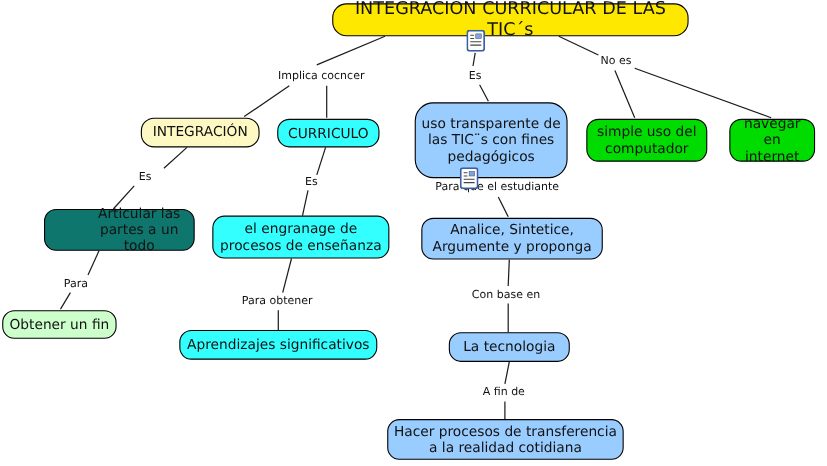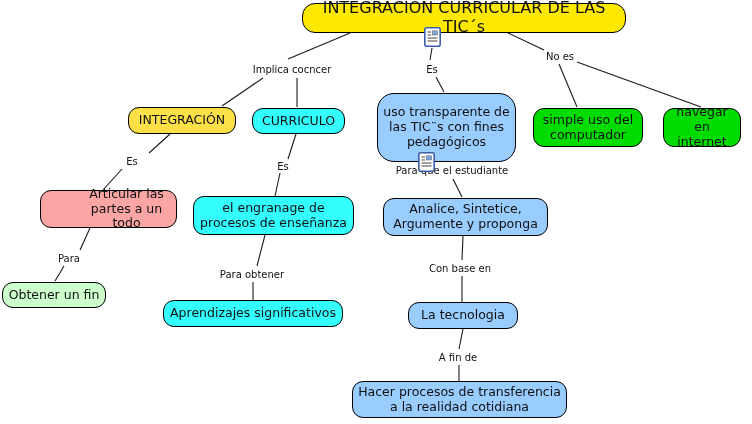--- a/index.html
+++ b/index.html
@@ -86,31 +86,31 @@
       <line x1="253" y1="282" x2="253" y2="300"></line>
       <line x1="463" y1="236" x2="462" y2="260"></line>
       <line x1="462" y1="276" x2="462" y2="302"></line>
       <line x1="463" y1="329" x2="459" y2="349"></line>
       <line x1="459" y1="365" x2="459" y2="381"></line>
     </g>
   </svg>
 
   <div class="node n-title" style="background-color: rgb(255, 232, 0);">INTEGRACIÓN CURRICULAR DE LAS TIC´s</div>
 
-  <div class="node n-integracion" style="background-color: #fde047;">INTEGRACIÓN</div>
+  <div class="node n-integracion" style="background-color: #fef9c3; border-radius: 12px;">INTEGRACIÓN</div>
 
   <div class="node n-curriculo" style="background-color: rgb(51, 255, 255);">CURRICULO</div>
 
   <div class="node n-uso" style="background-color: rgb(153, 204, 255);">uso transparente de las TIC¨s con fines pedagógicos</div>
 
   <div class="node n-simple" style="background-color: rgb(0, 220, 0);">simple uso del computador</div>
 
   <div class="node n-navegar" style="background-color: rgb(0, 220, 0);">navegar en internet</div>
 
-  <div class="node n-articular" style="background-color: #fca5a5; padding-left: 41px;">Articular las partes a un todo</div>
+  <div class="node n-articular" style="background-color: #0f766e; padding-left: 41px;">Articular las partes a un todo</div>
 
   <div class="node n-engranage" style="background-color: rgb(51, 255, 255);">el engranage de procesos de enseñanza</div>
 
   <div class="node n-analice" style="background-color: rgb(153, 204, 255);">Analice, Sintetice, Argumente y proponga</div>
 
   <div class="node n-obtener" style="background-color: rgb(204, 255, 204);">Obtener un fin</div>
 
   <div class="node n-aprendizajes" style="background-color: rgb(51, 255, 255);">Aprendizajes significativos</div>
 
   <div class="node n-tecnologia" style="background-color: rgb(153, 204, 255);">La tecnologia</div>

